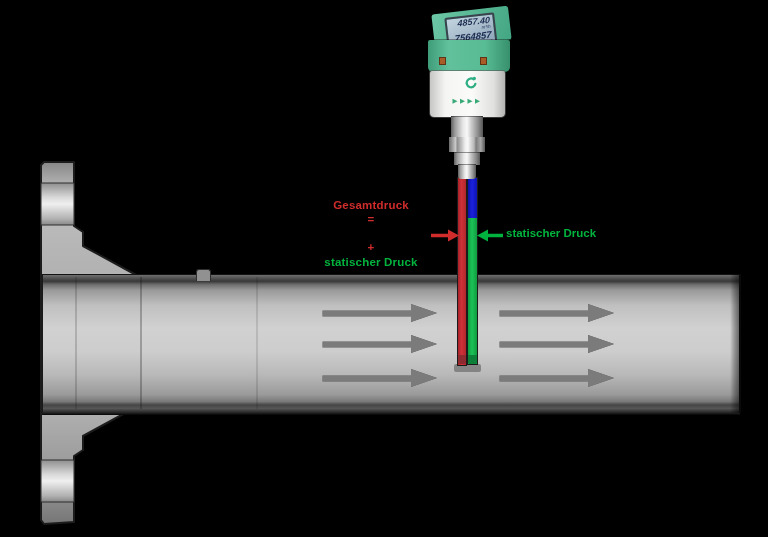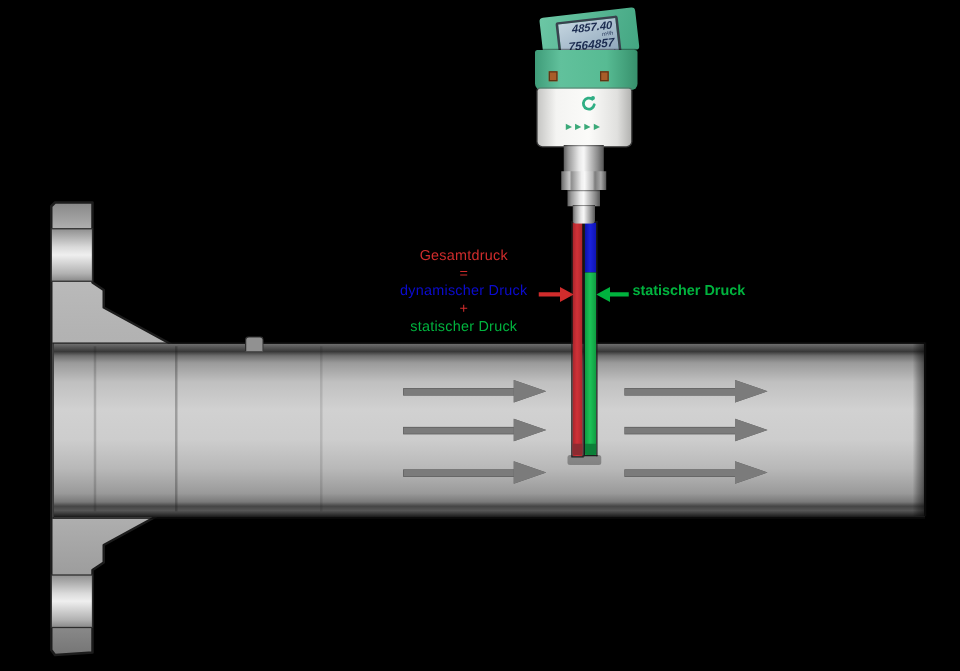--- a/index.html
+++ b/index.html
@@ -70,21 +70,21 @@
     font-size:6.5px;letter-spacing:2.5px;font-family:"DejaVu Sans",sans-serif;}
   .metal{background:linear-gradient(90deg,#5f5f5f 0,#9a9a9a 12%,#e8e8e8 38%,#f8f8f8 50%,#d0d0d0 62%,#8a8a8a 85%,#565656 100%);
     border-top:1px solid rgba(0,0,0,.4);}
   #fit-a{left:451px;top:116px;width:32px;height:21px;}
   #fit-b{left:449px;top:137px;width:36px;height:15px;
     background:linear-gradient(90deg,#6a6a6a 0,#c9c9c9 18%,#8f8f8f 23%,#efefef 45%,#f8f8f8 52%,#b5b5b5 70%,#7d7d7d 75%,#a8a8a8 88%,#555 100%);}
   #fit-c{left:454px;top:152px;width:26px;height:12px;}
   #fit-d{left:458px;top:164px;width:18px;height:14px;border-radius:0 0 3px 3px;}
 
   
-  .lbl{left:291px;width:160px;text-align:center;font-weight:400;font-size:11.5px;
+  .lbl{left:291px;width:160px;text-align:center;font-weight:700;font-size:11.5px;
     letter-spacing:.2px;line-height:13px;}
   .red{color:#d02c2c;} .blue{color:#0b0bd0;} .green{color:#00b33e;}
   #lbl-total{top:199px;} #lbl-eq{top:213px;} #lbl-dyn{top:227px;}
   #lbl-plus{top:241px;} #lbl-stat{top:256px;}
   #lbl-stat-right{left:506px;top:227px;width:140px;text-align:left;
     font-weight:700;font-size:11.5px;}
 </style>
 </head>
 <body>
 
@@ -171,21 +171,20 @@
     </svg>
     <div id="nav-arrows" class="abs">▶▶▶▶</div>
   </div>
   <div id="fit-a" class="abs metal"></div>
   <div id="fit-b" class="abs"></div>
   <div id="fit-c" class="abs metal"></div>
   <div id="fit-d" class="abs metal"></div>
 
   <div id="lbl-total" class="abs lbl red">Gesamtdruck</div>
   <div id="lbl-eq" class="abs lbl red">=</div>
-  <div id="lbl-dyn" class="abs lbl blue">dynamischer Druck</div>
   <div id="lbl-plus" class="abs lbl red">+</div>
   <div id="lbl-stat" class="abs lbl green">statischer Druck</div>
 
   <svg class="abs" style="left:430px;top:229px" width="29" height="13">
     <line x1="1" y1="6.5" x2="19" y2="6.5" stroke="#d02c2c" stroke-width="3.5"></line>
     <polygon points="18,0.5 29,6.5 18,12.5" fill="#d02c2c"></polygon>
   </svg>
   <svg class="abs" style="left:477px;top:229px" width="27" height="13">
     <line x1="9" y1="6.5" x2="26" y2="6.5" stroke="#00b33e" stroke-width="3.5"></line>
     <polygon points="11,0.5 0,6.5 11,12.5" fill="#00b33e"></polygon>

